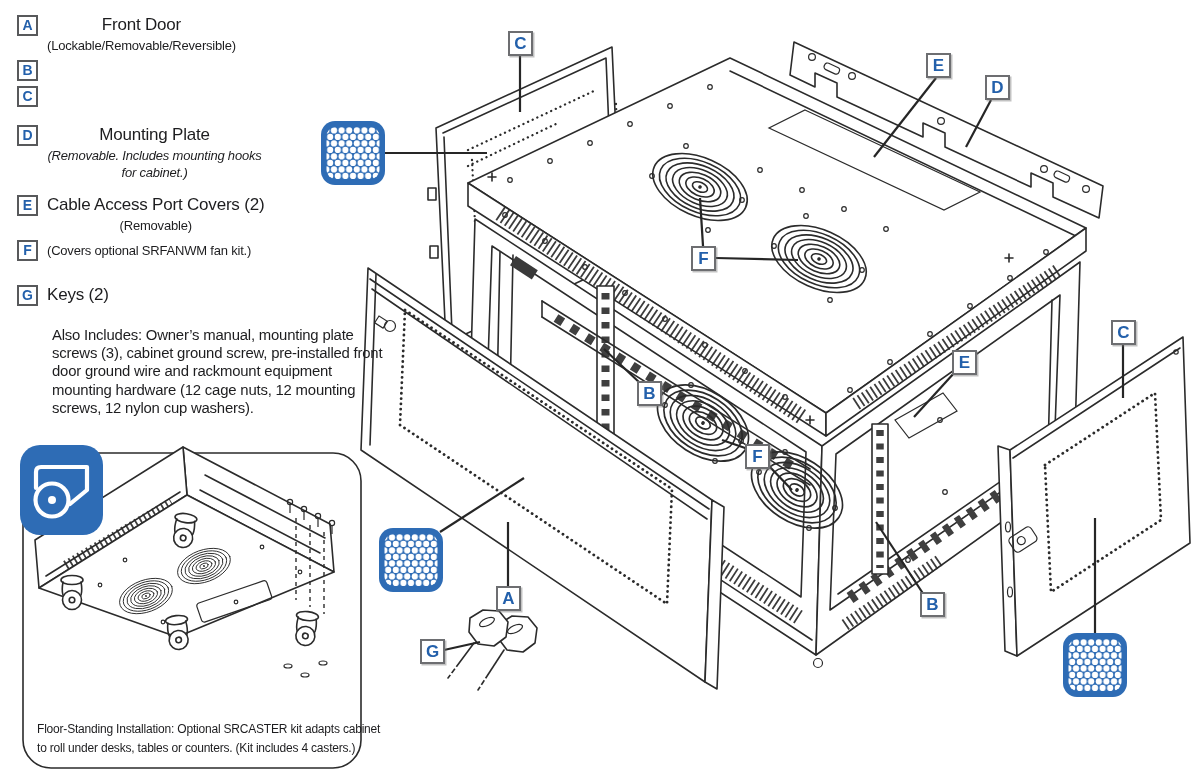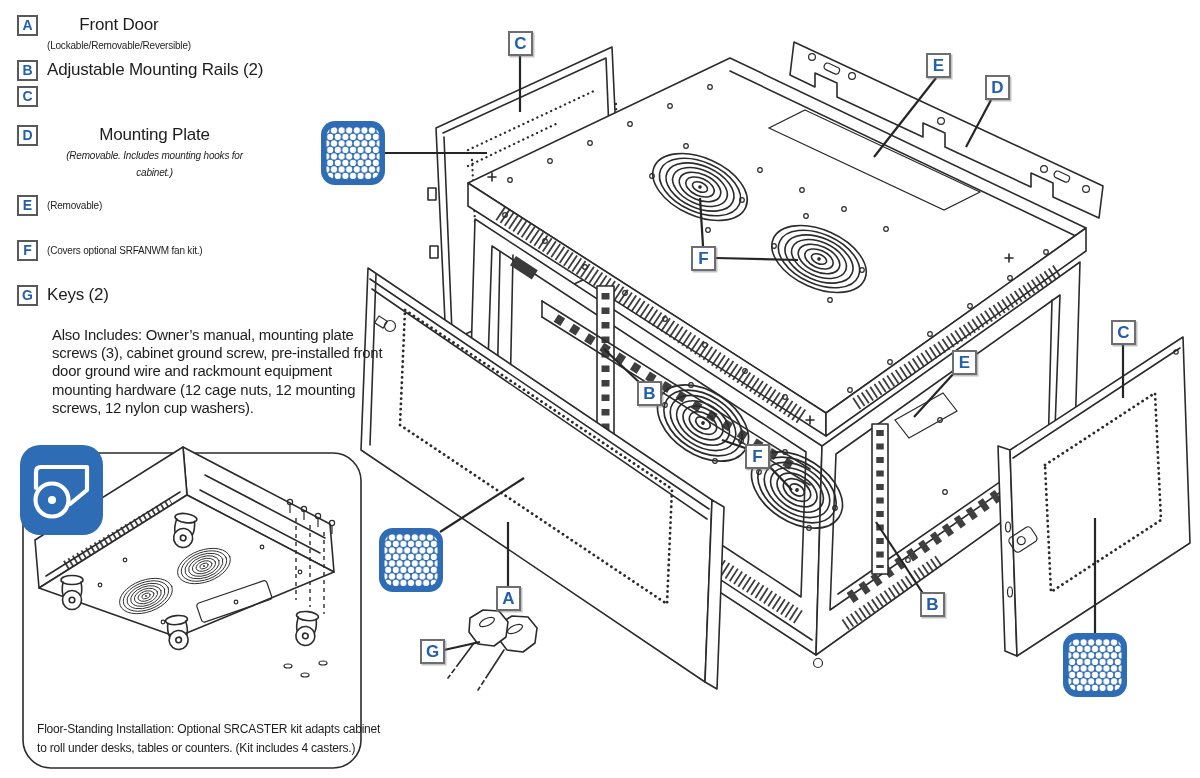--- a/index.html
+++ b/index.html
@@ -7,21 +7,21 @@
          font-family:"Liberation Sans", sans-serif;color:#1d1d1f;}
   #artwork{position:absolute;left:0;top:0;}
 
   
   .legend-row{position:absolute;left:17px;display:flex;align-items:flex-start;}
   .letter-box{width:17px;height:17px;border:2px solid #58595b;background:#fff;
               color:#2360ab;font-weight:bold;font-size:14px;line-height:17px;
               text-align:center;flex:0 0 auto;}
   .legend-text{margin-left:9px;text-align:center;}
   .legend-title{font-size:17px;line-height:20px;letter-spacing:-0.2px;}
-  .legend-sub{font-size:10px;line-height:17px;margin-top:2px;letter-spacing:-0.2px;}
+  .legend-sub{font-size:13px;line-height:17px;margin-top:2px;letter-spacing:-0.2px;}
   .sub-wrap{max-width:215px;font-style:italic;}
   #also-includes{position:absolute;left:20px;top:326px;width:332px;
                  font-size:14.9px;line-height:18.2px;letter-spacing:-0.2px;margin-left:32px;}
 
   
   .callout{position:absolute;width:21px;height:21px;border:2px solid #6d6e71;background:#fff;
            color:#2360ab;font-weight:bold;font-size:17px;line-height:21px;text-align:center;
            box-shadow:1.5px 1.5px 0 rgba(120,120,120,.45);}
 
   
@@ -369,37 +369,35 @@
   <div>
     <div class="legend-row" style="top:15px">
       <div class="letter-box">A</div>
       <div class="legend-text">
         <div class="legend-title">Front Door</div>
         <div class="legend-sub">(Lockable/Removable/Reversible)</div>
       </div>
     </div>
     <div class="legend-row" style="top:60px">
       <div class="letter-box">B</div>
-      <div class="legend-text">
-        <div class="legend-title">Adjustable Mounting Rails (2)</div>
-      </div>
     </div>
     <div class="legend-row" style="top:86px">
       <div class="letter-box">C</div>
     </div>
     <div class="legend-row" style="top:125px">
       <div class="letter-box">D</div>
       <div class="legend-text">
         <div class="legend-title">Mounting Plate</div>
         <div class="legend-sub sub-wrap">(Removable. Includes mounting hooks for cabinet.)</div>
       </div>
     </div>
     <div class="legend-row" style="top:195px">
       <div class="letter-box">E</div>
       <div class="legend-text">
+        <div class="legend-title">Cable Access Port Covers (2)</div>
         <div class="legend-sub">(Removable)</div>
       </div>
     </div>
     <div class="legend-row" style="top:240px">
       <div class="letter-box">F</div>
       <div class="legend-text">
         <div class="legend-sub">(Covers optional SRFANWM fan kit.)</div>
       </div>
     </div>
     <div class="legend-row" style="top:285px">

